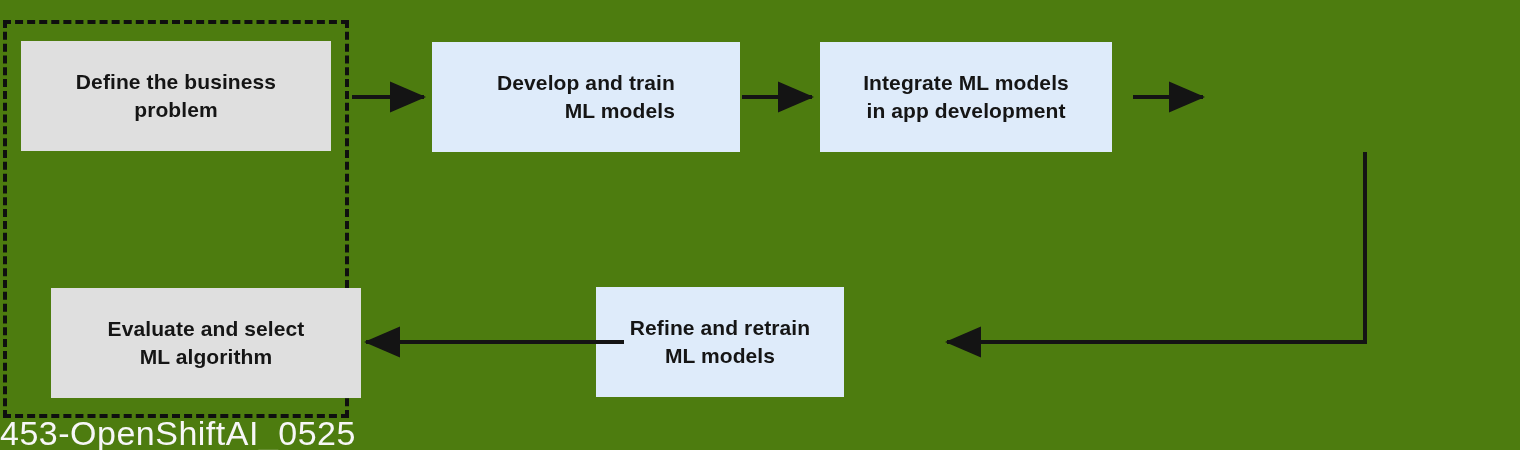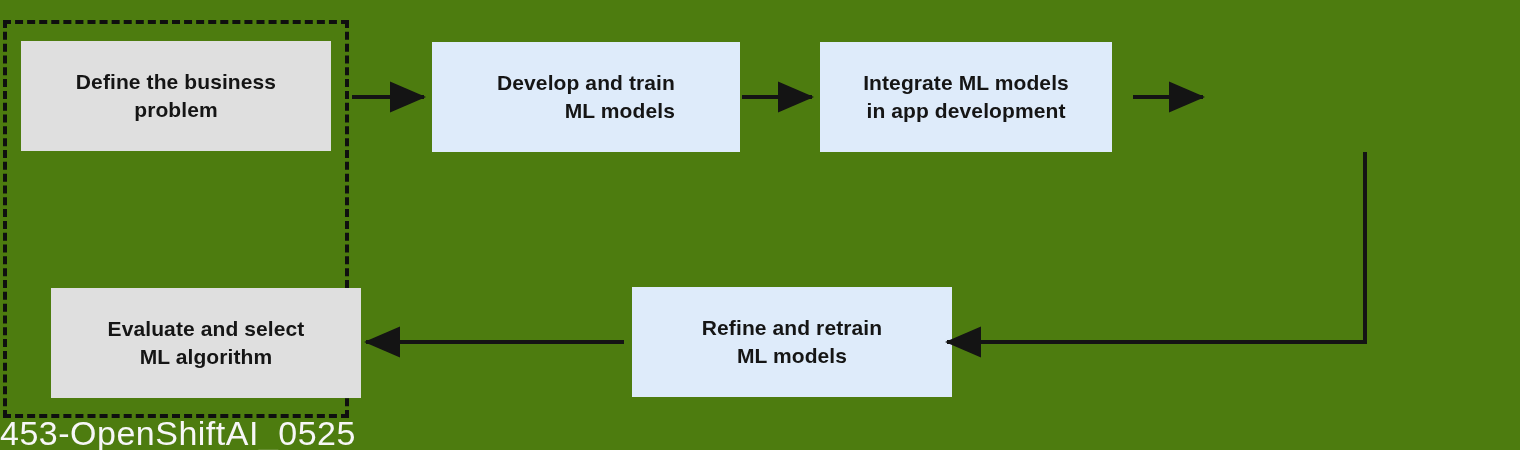--- a/index.html
+++ b/index.html
@@ -50,21 +50,21 @@
 
   
   #node-define   { left: 21px;  top: 41px;  width: 310px; height: 110px; }
   #node-gather   { left: 21px;  top: 164px; width: 310px; height: 109px; }
   #node-evaluate { left: 32px;  top: 288px; width: 310px; height: 110px; margin-left: 19px; }
 
   
   #node-develop   { left: 432px;  top: 42px;  width: 308px; height: 110px; text-align: right; }
   #node-integrate { left: 820px;  top: 42px;  width: 292px; height: 110px; }
   #node-monitor   { left: 1210px; top: 42px;  width: 309px; height: 110px; }
-  #node-refine    { left: 632px;  top: 287px; width: 320px; height: 110px; }
+  #node-refine    { left: 596px;  top: 287px; width: 248px; height: 110px; }
 
   
   .connector {
     position: absolute;
     left: 0;
     top: 0;
     width: 1520px;
     height: 450px;
     pointer-events: none;
   }

